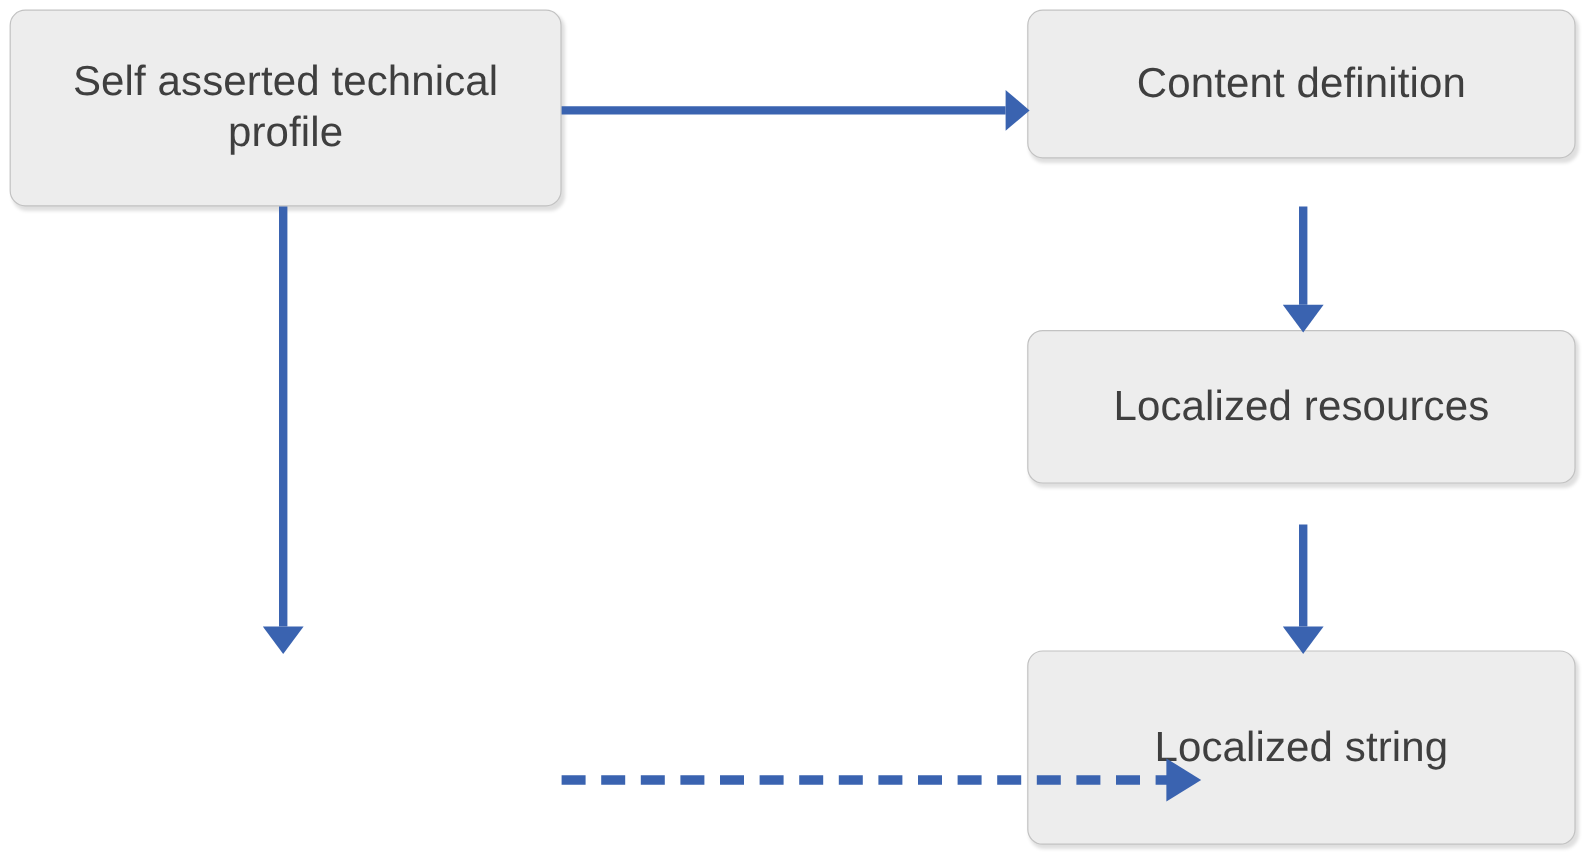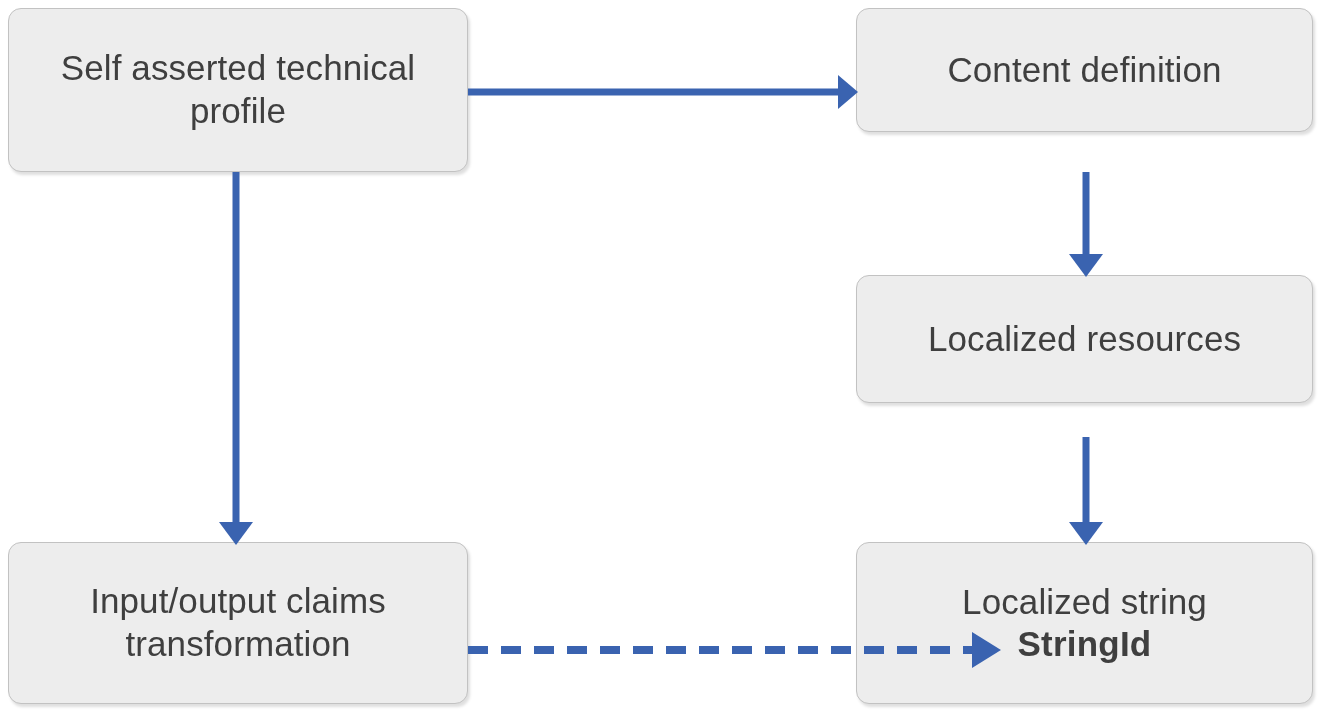--- a/index.html
+++ b/index.html
@@ -95,29 +95,24 @@
   </div>
 
   <div class="node" id="node-content-definition">
     <span class="label">Content definition</span>
   </div>
 
   <div class="node" id="node-localized-resources">
     <span class="label">Localized resources</span>
   </div>
 
-  <div class="node" id="node-input-output-claims-transformation">
-    <span class="label">Input/output claims
-transformation</span>
-  </div>
 
   <div class="node" id="node-localized-string">
     <span class="stack">
       <span class="plain-line">Localized string</span>
-      <span class="bold-line">StringId</span>
     </span>
   </div>
 
   <svg id="connectors" viewBox="0 0 1320 716" width="1320" height="716">
 
     <g>
       <line class="conn-line" x1="468" y1="92" x2="838" y2="92"></line>
       <polygon class="conn-head" points="838,75 858,92 838,109"></polygon>
     </g>
 

